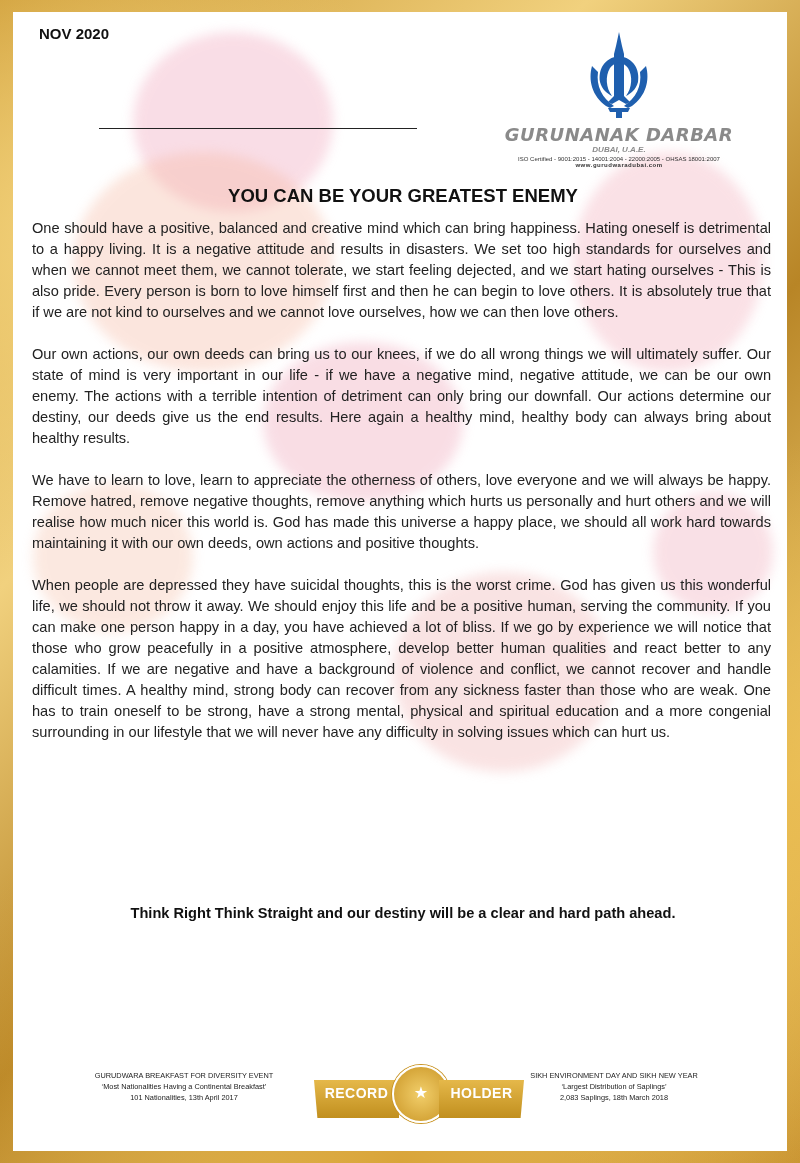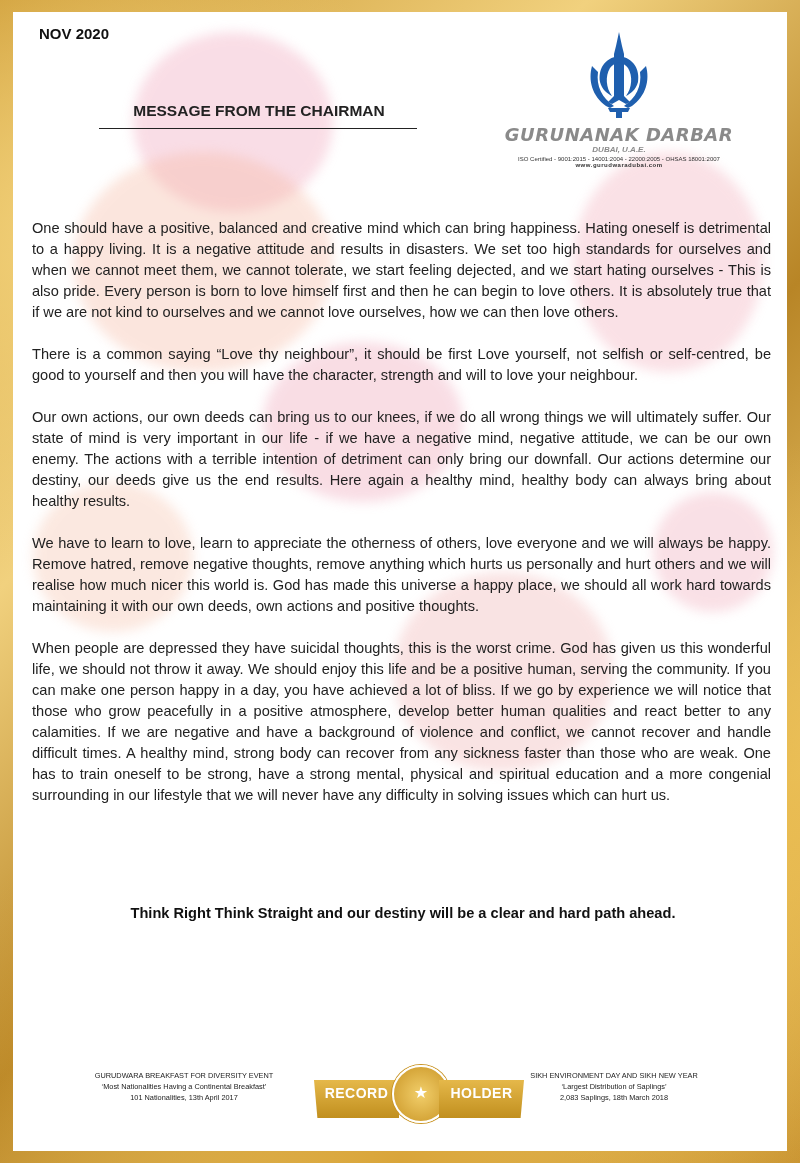--- a/index.html
+++ b/index.html
@@ -47,41 +47,40 @@
   <div class="splash" style="left:60px;top:140px;width:260px;height:220px;background:#f6b7a0;"></div>
   <div class="splash" style="left:250px;top:330px;width:200px;height:160px;background:#eea0b5;"></div>
   <div class="splash" style="left:560px;top:140px;width:190px;height:220px;background:#f2aab8;"></div>
   <div class="splash" style="left:380px;top:560px;width:220px;height:200px;background:#f0b0b0;"></div>
   <div class="splash" style="left:20px;top:470px;width:160px;height:150px;background:#f6c0a8;"></div>
   <div class="splash" style="left:640px;top:480px;width:120px;height:120px;background:#f0a8b8;"></div>
 
   <div class="content">
     <div class="date">NOV 2020</div>
 
-    <div class="chair chair-title">MESSAGE FROM THE CHAIRMAN</div>
     <div class="chair-line"></div>
 
     <div class="logo">
       <svg width="66" height="90" viewBox="0 0 66 90">
         <path fill="#1f5fae" d="M33 0 L36 14 L38 22 L38 64 L44 70 L40 72 L33 68 L26 72 L22 70 L28 64 L28 22 L30 14 Z"></path>
         <path fill="#1f5fae" d="M33 24 C18 26 12 38 14 50 C16 58 22 62 26 64 C20 56 19 44 24 36 C26 33 30 31 33 30 C36 31 40 33 42 36 C47 44 46 56 40 64 C44 62 50 58 52 50 C54 38 48 26 33 24 Z"></path>
         <path fill="#1f5fae" d="M6 34 C2 48 6 64 20 74 L24 76 L28 74 C16 66 10 54 12 40 Z"></path>
         <path fill="#1f5fae" d="M60 34 C64 48 60 64 46 74 L42 76 L38 74 C50 66 56 54 54 40 Z"></path>
         <path fill="#1f5fae" d="M22 76 L44 76 L42 80 L36 80 L36 86 L30 86 L30 80 L24 80 Z"></path>
       </svg>
       <div class="logo-name">GURUNANAK DARBAR</div>
       <div class="logo-loc">DUBAI, U.A.E.</div>
       <div class="logo-iso">ISO Certified - 9001:2015 - 14001:2004 - 22000:2005 - OHSAS 18001:2007</div>
       <div class="logo-url">www.gurudwaradubai.com</div>
     </div>
 
+    <div class="headline">YOU CAN BE YOUR GREATEST ENEMY</div>
 
     <div class="body">
       <p>One should have a positive, balanced and creative mind which can bring happiness. Hating oneself is detrimental to a happy living. It is a negative attitude and results in disasters. We set too high standards for ourselves and when we cannot meet them, we cannot tolerate, we start feeling dejected, and we start hating ourselves - This is also pride. Every person is born to love himself first and then he can begin to love others. It is absolutely true that if we are not kind to ourselves and we cannot love ourselves, how we can then love others.</p>
-      <p>There is a common saying “Love thy neighbour”, it should be first Love yourself, not selfish or self-centred, be good to yourself and then you will have the character, strength and will to love your neighbour.</p>
       <p>Our own actions, our own deeds can bring us to our knees, if we do all wrong things we will ultimately suffer. Our state of mind is very important in our life - if we have a negative mind, negative attitude, we can be our own enemy. The actions with a terrible intention of detriment can only bring our downfall. Our actions determine our destiny, our deeds give us the end results.  Here again a healthy mind, healthy body can always bring about healthy results.</p>
       <p>We have to learn to love, learn to appreciate the otherness of others, love everyone and we will always be happy. Remove hatred, remove negative thoughts, remove anything which hurts us personally and hurt others and we will realise how much nicer this world is. God has made this universe a happy place, we should all work hard towards maintaining it with our own deeds, own actions and positive thoughts.</p>
       <p>When people are depressed they have suicidal thoughts, this is the worst crime. God has given us this wonderful life, we should not throw it away. We should enjoy this life and be a positive human, serving the community.  If you can make one person happy in a day, you have achieved a lot of bliss. If we go by experience we will notice that those who grow peacefully in a positive atmosphere, develop better human qualities and react better to any calamities. If we are negative and have a background of violence and conflict, we cannot recover and handle difficult times. A healthy mind, strong body can recover from any sickness faster than those who are weak. One has to train oneself to be strong, have a strong mental, physical and spiritual education and a more congenial surrounding in our lifestyle that we will never have any difficulty in solving issues which can hurt us.</p>
     </div>
 
     <div class="closing">Think Right Think Straight and our destiny will be a clear and hard path ahead.</div>
 
     <div class="footer">
       <div class="fcol left">
         <div>GURUDWARA BREAKFAST FOR DIVERSITY EVENT</div>

